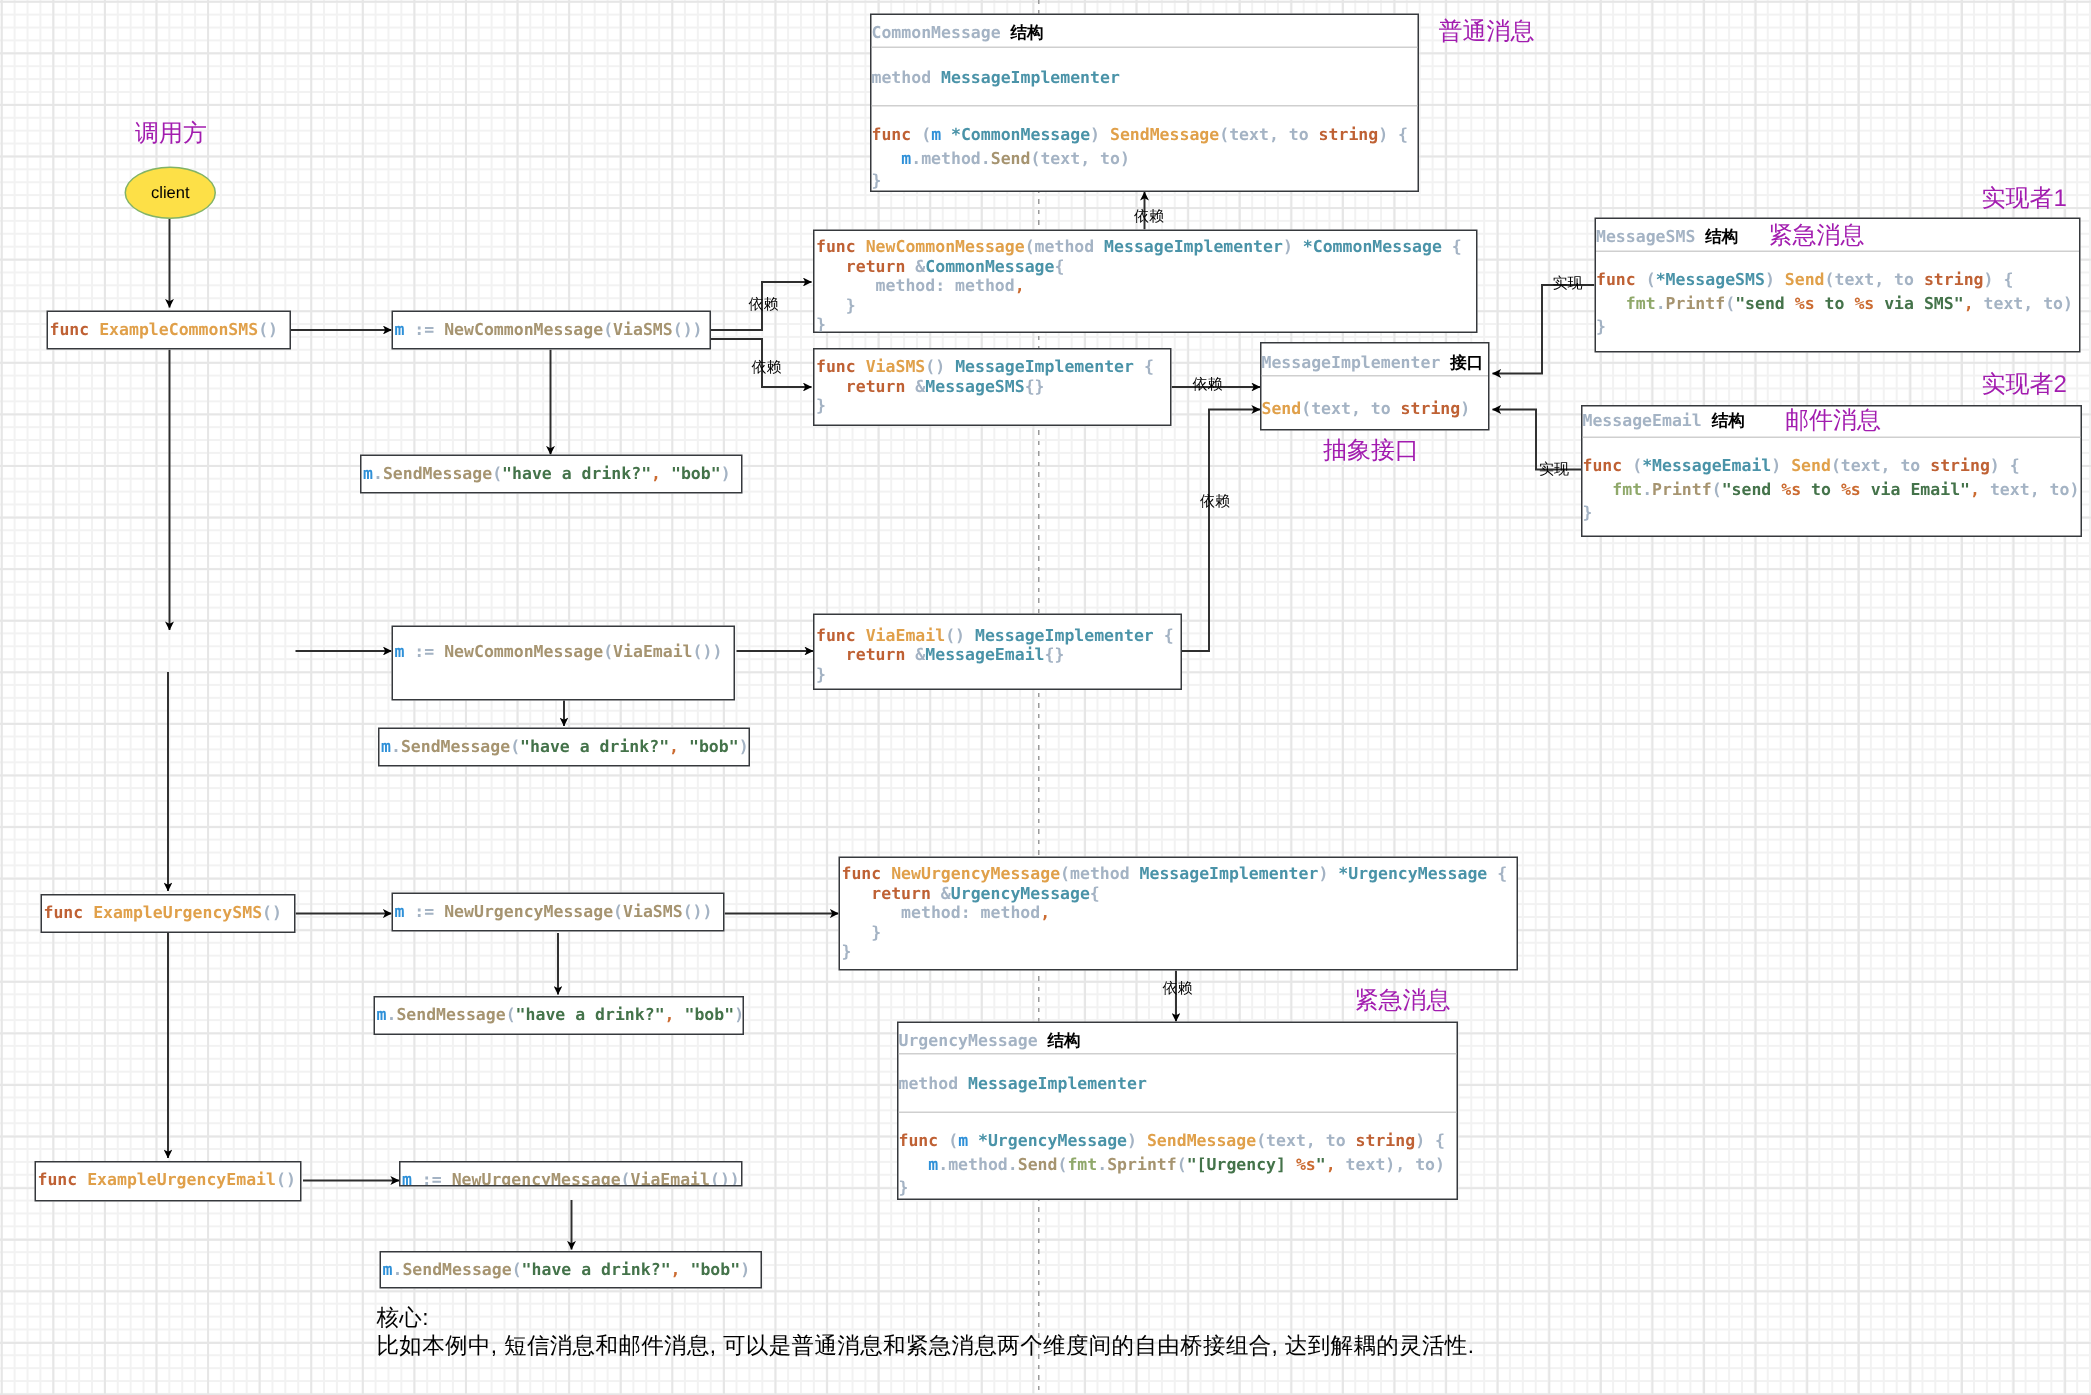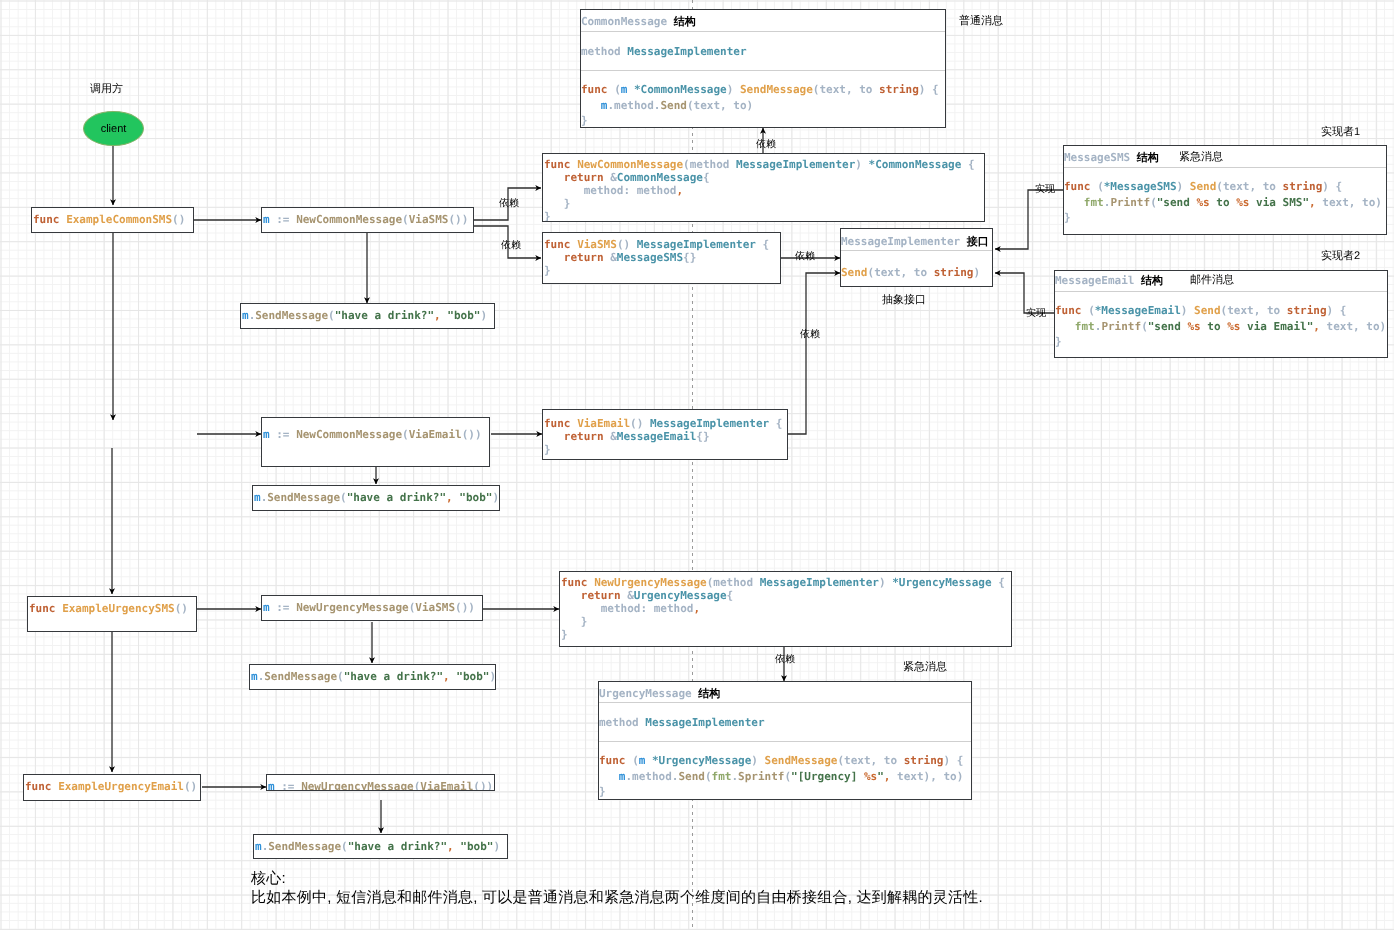--- a/index.html
+++ b/index.html
@@ -21,26 +21,26 @@
   border:1px solid #36393D;font-family:"DejaVu Sans Mono",monospace;
   font-weight:bold;font-size:11px;line-height:15px;white-space:pre;overflow:hidden;}
 .node .ln{display:block;}
 .sect{box-sizing:border-box;border-top:1px solid #CFCFCF;}
 .title{box-sizing:border-box;}
 .cjk{font-family:"Liberation Sans",sans-serif;font-weight:bold;color:#000;font-size:11px;}
 .t-kw{color:#BF6134;} .t-fn{color:#E0A04A;} .t-typ{color:#4A93A8;}
 .t-var{color:#2E90D8;} .t-pun{color:#A4B3C4;} .t-str{color:#44734A;}
 .t-fld{color:#A69470;} .t-cls{color:#A4B3C4;} .t-op{color:#CB6B31;}
 .t-pkg{color:#8FA86A;margin-top:24px;}
-.lbl{position:absolute;color:#000000;font-size:11px;white-space:nowrap;line-height:15px;}
+.lbl{position:absolute;color:#a21caf;font-size:16px;white-space:nowrap;line-height:15px;}
 .elbl{position:absolute;color:#000;font-size:10px;white-space:nowrap;line-height:10px;}
 .summary{position:absolute;font-size:15px;color:#000;white-space:nowrap;line-height:18.6px;letter-spacing:0.24px;}
 #client{position:absolute;left:83px;top:111px;
   width:61px;height:35px;box-sizing:border-box;
-  border-radius:50%;background:#22c55e;border:1px solid #82B366;
+  border-radius:50%;background:#fde047;border:1px solid #82B366;
   display:flex;align-items:center;justify-content:center;font-size:11px;color:#000;}
 </style>
 </head>
 <body>
 
 <div id="canvas">
 <div id="grid"></div>
 <div id="page-break"></div>
 <svg id="edges" width="1394" height="930">
 <defs>
@@ -68,21 +68,21 @@
 <path d="M 788 434 L 806 434 L 806 273 L 840 273" class="edge" marker-end="url(#arrow)"></path>
 <path d="M 1063 190 L 1028 190 L 1028 249 L 995 249" class="edge" marker-end="url(#arrow)"></path>
 <path d="M 1054 313 L 1024 313 L 1024 273 L 995 273" class="edge" marker-end="url(#arrow)"></path>
 <path d="M 483 609 L 559 609" class="edge" marker-end="url(#arrow)"></path>
 <path d="M 784 647 L 784 681" class="edge" marker-end="url(#arrow)"></path>
 </svg>
 <div id="client">
       <span>client</span>
     </div>
 <div class="node" style="left:31px;top:207px;width:163px;height:26px;line-height:15px;"><div class="body" style="padding-left:1px;padding-top:4px;"><span class="ln"><span class="t-kw">func </span><span class="t-fn">ExampleCommonSMS</span><span class="t-pun">()</span></span></div></div>
-<div class="node" style="left:27px;top:596px;width:170px;height:36px;line-height:15px;"><div class="body" style="padding-left:1px;padding-top:4px;"><span class="ln"><span class="t-kw">func </span><span class="t-fn">ExampleUrgencySMS</span><span class="t-pun">()</span></span></div></div>
+<div class="node" style="left:27px;top:596px;width:170px;height:26px;line-height:15px;"><div class="body" style="padding-left:1px;padding-top:4px;"><span class="ln"><span class="t-kw">func </span><span class="t-fn">ExampleUrgencySMS</span><span class="t-pun">()</span></span></div></div>
 <div class="node" style="left:23px;top:774px;width:178px;height:27px;line-height:15px;"><div class="body" style="padding-left:1px;padding-top:4px;"><span class="ln"><span class="t-kw">func </span><span class="t-fn">ExampleUrgencyEmail</span><span class="t-pun">()</span></span></div></div>
 <div class="node" style="left:261px;top:207px;width:213px;height:26px;line-height:15px;"><div class="body" style="padding-left:1px;padding-top:4px;"><span class="ln"><span class="t-var">m</span><span class="t-pun"> := </span><span class="t-fld">NewCommonMessage</span><span class="t-pun">(</span><span class="t-fld">ViaSMS</span><span class="t-pun">())</span></span></div></div>
 <div class="node" style="left:261px;top:417px;width:229px;height:50px;line-height:15px;"><div class="body" style="padding-left:1px;padding-top:9px;"><span class="ln"><span class="t-var">m</span><span class="t-pun"> := </span><span class="t-fld">NewCommonMessage</span><span class="t-pun">(</span><span class="t-fld">ViaEmail</span><span class="t-pun">())</span></span></div></div>
 <div class="node" style="left:261px;top:595px;width:222px;height:26px;line-height:15px;"><div class="body" style="padding-left:1px;padding-top:4px;"><span class="ln"><span class="t-var">m</span><span class="t-pun"> := </span><span class="t-fld">NewUrgencyMessage</span><span class="t-pun">(</span><span class="t-fld">ViaSMS</span><span class="t-pun">())</span></span></div></div>
 <div class="node" style="left:266px;top:774px;width:229px;height:17px;line-height:15px;"><div class="body" style="padding-left:1px;padding-top:4px;"><span class="ln"><span class="t-var">m</span><span class="t-pun"> := </span><span class="t-fld">NewUrgencyMessage</span><span class="t-pun">(</span><span class="t-fld">ViaEmail</span><span class="t-pun">())</span></span></div></div>
 <div class="node" style="left:240px;top:303px;width:255px;height:26px;line-height:15px;"><div class="body" style="padding-left:1px;padding-top:4px;"><span class="ln"><span class="t-var">m</span><span class="t-pun">.</span><span class="t-fld">SendMessage</span><span class="t-pun">(</span><span class="t-str">"have a drink?"</span><span class="t-op">,</span><span class="t-pun"> </span><span class="t-str">"bob"</span><span class="t-pun">)</span></span></div></div>
 <div class="node" style="left:252px;top:485px;width:248px;height:26px;line-height:15px;"><div class="body" style="padding-left:1px;padding-top:4px;"><span class="ln"><span class="t-var">m</span><span class="t-pun">.</span><span class="t-fld">SendMessage</span><span class="t-pun">(</span><span class="t-str">"have a drink?"</span><span class="t-op">,</span><span class="t-pun"> </span><span class="t-str">"bob"</span><span class="t-pun">)</span></span></div></div>
 <div class="node" style="left:249px;top:664px;width:247px;height:26px;line-height:15px;"><div class="body" style="padding-left:1px;padding-top:4px;"><span class="ln"><span class="t-var">m</span><span class="t-pun">.</span><span class="t-fld">SendMessage</span><span class="t-pun">(</span><span class="t-str">"have a drink?"</span><span class="t-op">,</span><span class="t-pun"> </span><span class="t-str">"bob"</span><span class="t-pun">)</span></span></div></div>
 <div class="node" style="left:253px;top:834px;width:255px;height:25px;line-height:15px;"><div class="body" style="padding-left:1px;padding-top:4px;"><span class="ln"><span class="t-var">m</span><span class="t-pun">.</span><span class="t-fld">SendMessage</span><span class="t-pun">(</span><span class="t-str">"have a drink?"</span><span class="t-op">,</span><span class="t-pun"> </span><span class="t-str">"bob"</span><span class="t-pun">)</span></span></div></div>
 <div class="node" style="left:542px;top:153px;width:443px;height:69px;line-height:12.9px;"><div class="body" style="padding-left:1px;padding-top:5px;"><span class="ln"><span class="t-kw">func </span><span class="t-fn">NewCommonMessage</span><span class="t-pun">(</span><span class="t-pun">method </span><span class="t-typ">MessageImplementer</span><span class="t-pun">) </span><span class="t-typ">*CommonMessage</span><span class="t-pun"> {</span></span><span class="ln"><span class="t-kw">   return </span><span class="t-pun">&amp;</span><span class="t-typ">CommonMessage</span><span class="t-pun">{</span></span><span class="ln"><span class="t-pun">      method: method</span><span class="t-op">,</span></span><span class="ln"><span class="t-pun">   }</span></span><span class="ln"><span class="t-pun">}</span></span></div></div>

